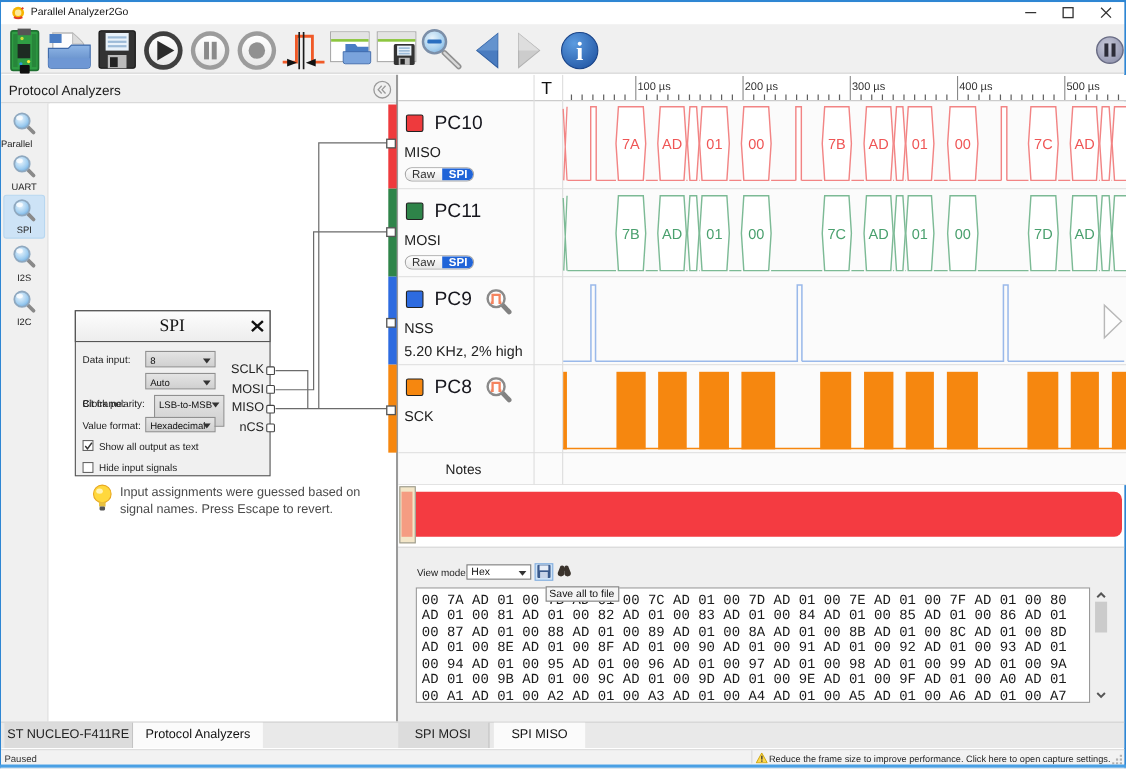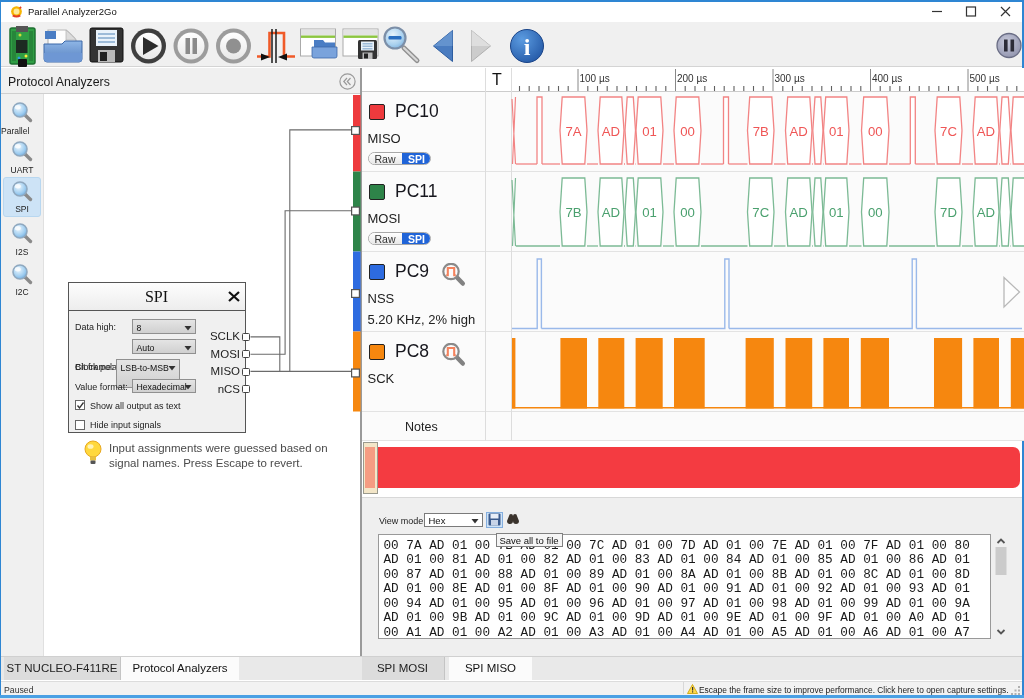--- a/index.html
+++ b/index.html
@@ -137,21 +137,21 @@
       <radialGradient id="sg1" cx="0.4" cy="0.35" r="0.85">
         <stop offset="0" stop-color="#eaf5fd"></stop>
         <stop offset="0.55" stop-color="#9fcdf0"></stop>
         <stop offset="1" stop-color="#5095d2"></stop>
       </radialGradient>
     </defs>
   </svg><div class="abs" style="left:3px;top:177px;width:38px;height:40px;background:#cde3f6;border:1px solid #b8d7f0;border-radius:3px"></div><svg width="22" height="22" viewBox="0 0 22 22" style="position:absolute;left:11px;top:100.7px" xmlns="http://www.w3.org/2000/svg">
     <line x1="14" y1="14" x2="19.5" y2="19.5" stroke="#8a8a8a" stroke-width="3.4" stroke-linecap="round"></line>
     <circle cx="9" cy="9" r="7" fill="url(#sg1)" stroke="#8fa8bf" stroke-width="1.6"></circle>
     <ellipse cx="6.8" cy="6.2" rx="3" ry="2.2" fill="#ffffff" opacity="0.75"></ellipse>
-  </svg><div class="abs" style="left:1px;top:126px;width:62px;text-align:left;font-size:8.5px;color:#222">Parallel</div><svg width="22" height="22" viewBox="0 0 22 22" style="position:absolute;left:11px;top:140.4px" xmlns="http://www.w3.org/2000/svg">
+  </svg><div class="abs" style="left:1px;top:126px;width:28px;text-align:right;font-size:8.5px;color:#222">Parallel</div><svg width="22" height="22" viewBox="0 0 22 22" style="position:absolute;left:11px;top:140.4px" xmlns="http://www.w3.org/2000/svg">
     <line x1="14" y1="14" x2="19.5" y2="19.5" stroke="#8a8a8a" stroke-width="3.4" stroke-linecap="round"></line>
     <circle cx="9" cy="9" r="7" fill="url(#sg1)" stroke="#8fa8bf" stroke-width="1.6"></circle>
     <ellipse cx="6.8" cy="6.2" rx="3" ry="2.2" fill="#ffffff" opacity="0.75"></ellipse>
   </svg><div class="abs" style="left:1px;top:164.7px;width:42px;text-align:center;font-size:8.5px;color:#222">UART</div><svg width="22" height="22" viewBox="0 0 22 22" style="position:absolute;left:11px;top:180.2px" xmlns="http://www.w3.org/2000/svg">
     <line x1="14" y1="14" x2="19.5" y2="19.5" stroke="#8a8a8a" stroke-width="3.4" stroke-linecap="round"></line>
     <circle cx="9" cy="9" r="7" fill="url(#sg1)" stroke="#8fa8bf" stroke-width="1.6"></circle>
     <ellipse cx="6.8" cy="6.2" rx="3" ry="2.2" fill="#ffffff" opacity="0.75"></ellipse>
   </svg><div class="abs" style="left:1px;top:203.7px;width:42px;text-align:center;font-size:8.5px;color:#222">SPI</div><svg width="22" height="22" viewBox="0 0 22 22" style="position:absolute;left:11px;top:221.7px" xmlns="http://www.w3.org/2000/svg">
     <line x1="14" y1="14" x2="19.5" y2="19.5" stroke="#8a8a8a" stroke-width="3.4" stroke-linecap="round"></line>
     <circle cx="9" cy="9" r="7" fill="url(#sg1)" stroke="#8fa8bf" stroke-width="1.6"></circle>
@@ -170,25 +170,25 @@
     <rect x="353" y="95" width="7.6" height="76.5" fill="#ee3a3d"></rect>
     <rect x="353" y="171.5" width="7.6" height="80.0" fill="#2e8449"></rect>
     <rect x="353" y="251.5" width="7.6" height="80.0" fill="#2d6be0"></rect>
     <rect x="353" y="331.5" width="7.6" height="80.0" fill="#f6870f"></rect>
     <rect x="351.6" y="126.6" width="7.8" height="7.8" fill="#ffffff" stroke="#555" stroke-width="1.2"></rect>
     <rect x="351.6" y="207.1" width="7.8" height="7.8" fill="#ffffff" stroke="#555" stroke-width="1.2"></rect>
     <rect x="351.6" y="289.6" width="7.8" height="7.8" fill="#ffffff" stroke="#555" stroke-width="1.2"></rect>
     <rect x="351.6" y="369.1" width="7.8" height="7.8" fill="#ffffff" stroke="#555" stroke-width="1.2"></rect>
   </svg><div class="abs" style="left:67.5px;top:281.5px;width:178px;height:151px;background:#f0f0f0;border:1px solid #555"></div><div class="abs" style="left:67.5px;top:281.5px;width:178px;height:29px;background:linear-gradient(#fdfdfd,#ededed);border:1px solid #555;border-bottom:1px solid #555"></div><div class="abs" style="left:67.5px;top:288px;width:178px;text-align:center;font-family:'Liberation Serif',serif;font-size:16px;color:#111">SPI</div><svg class="abs" style="left:227px;top:291px" width="15" height="12" viewBox="0 0 15 12" xmlns="http://www.w3.org/2000/svg">
     <path d="M2,1 l10,9 M12,1 l-10,9" stroke="#111" stroke-width="2.2"></path>
-  </svg><div class="abs" style="left:75px;top:322.2px;font-size:9px;color:#222">Data high:</div><div class="abs" style="left:132px;top:319.2px;width:64px;height:14.5px;background:linear-gradient(#e4e4e4,#d0d0d0);border:1px solid #909090;font-size:8.7px;color:#111;padding:2.5px 0 0 3.5px">8<svg style="position:absolute;right:3px;top:4.5px" width="8" height="6" viewBox="0 0 8 6">
+  </svg><div class="abs" style="left:75px;top:322.2px;font-size:9px;color:#222">Data input:</div><div class="abs" style="left:132px;top:319.2px;width:64px;height:14.5px;background:linear-gradient(#e4e4e4,#d0d0d0);border:1px solid #909090;font-size:8.7px;color:#111;padding:2.5px 0 0 3.5px">8<svg style="position:absolute;right:3px;top:4.5px" width="8" height="6" viewBox="0 0 8 6">
       <path d="M0.5,1 L7.5,1 L4,5.5 Z" fill="#333"></path>
     </svg></div><div class="abs" style="left:75px;top:362px;font-size:9px;color:#222">Clock polarity:</div><div class="abs" style="left:132px;top:339px;width:64px;height:14.5px;background:linear-gradient(#e4e4e4,#d0d0d0);border:1px solid #909090;font-size:8.7px;color:#111;padding:2.5px 0 0 3.5px">Auto<svg style="position:absolute;right:3px;top:4.5px" width="8" height="6" viewBox="0 0 8 6">
       <path d="M0.5,1 L7.5,1 L4,5.5 Z" fill="#333"></path>
-    </svg></div><div class="abs" style="left:75px;top:362px;font-size:9px;color:#222">Bit frame:</div><div class="abs" style="left:116px;top:359px;width:64px;height:29px;background:linear-gradient(#e4e4e4,#d0d0d0);border:1px solid #909090;font-size:8.7px;color:#111;padding:2.5px 0 0 3.5px">LSB-to-MSB<svg style="position:absolute;right:3px;top:4.5px" width="8" height="6" viewBox="0 0 8 6">
+    </svg></div><div class="abs" style="left:75px;top:362px;font-size:9px;color:#222">Bit frame:</div><div class="abs" style="left:140px;top:359px;width:64px;height:29px;background:linear-gradient(#e4e4e4,#d0d0d0);border:1px solid #909090;font-size:8.7px;color:#111;padding:2.5px 0 0 3.5px">LSB-to-MSB<svg style="position:absolute;right:3px;top:4.5px" width="8" height="6" viewBox="0 0 8 6">
       <path d="M0.5,1 L7.5,1 L4,5.5 Z" fill="#333"></path>
     </svg></div><div class="abs" style="left:75px;top:381.6px;font-size:9px;color:#222">Value format:</div><div class="abs" style="left:132px;top:378.6px;width:64px;height:14.5px;background:linear-gradient(#e4e4e4,#d0d0d0);border:1px solid #909090;font-size:8.7px;color:#111;padding:2.5px 0 0 3.5px">Hexadecimal<svg style="position:absolute;right:3px;top:4.5px" width="8" height="6" viewBox="0 0 8 6">
       <path d="M0.5,1 L7.5,1 L4,5.5 Z" fill="#333"></path>
     </svg></div><div class="abs" style="left:75px;top:400px;width:10px;height:10px;background:#fff;border:1px solid #666"></div><svg class="abs" style="left:76px;top:401px" width="9" height="9" viewBox="0 0 9 9">
     <path d="M1.5,4.5 L3.5,7 L7.5,1.5" fill="none" stroke="#333" stroke-width="1.3"></path>
   </svg><div class="abs" style="left:90px;top:400.5px;font-size:9px;color:#222">Show all output as text</div><div class="abs" style="left:75px;top:419.5px;width:10px;height:10px;background:#fff;border:1px solid #666"></div><div class="abs" style="left:90px;top:420px;font-size:9px;color:#222">Hide input signals</div><div class="abs" style="left:160px;top:330.4px;width:80px;text-align:right;font-size:11.5px;color:#222">SCLK</div><div class="abs" style="left:241.5px;top:332.9px;width:8px;height:8px;background:#fff;border:1.3px solid #444;border-radius:1.5px"></div><div class="abs" style="left:160px;top:347.8px;width:80px;text-align:right;font-size:11.5px;color:#222">MOSI</div><div class="abs" style="left:241.5px;top:350.3px;width:8px;height:8px;background:#fff;border:1.3px solid #444;border-radius:1.5px"></div><div class="abs" style="left:160px;top:365.2px;width:80px;text-align:right;font-size:11.5px;color:#222">MISO</div><div class="abs" style="left:241.5px;top:367.7px;width:8px;height:8px;background:#fff;border:1.3px solid #444;border-radius:1.5px"></div><div class="abs" style="left:160px;top:382.5px;width:80px;text-align:right;font-size:11.5px;color:#222">nCS</div><div class="abs" style="left:241.5px;top:385px;width:8px;height:8px;background:#fff;border:1.3px solid #444;border-radius:1.5px"></div><svg class="abs" style="left:84px;top:440px" width="18" height="27" viewBox="0 0 18 27" xmlns="http://www.w3.org/2000/svg">
     <circle cx="9" cy="9" r="8" fill="#ffd83d" stroke="#e8a820" stroke-width="1"></circle>
     <ellipse cx="6.5" cy="6.5" rx="3" ry="2.3" fill="#fff3b8"></ellipse>
     <rect x="6" y="16.5" width="6" height="4" fill="#e8c040"></rect>
     <rect x="6.5" y="20.5" width="5" height="3.5" rx="1" fill="#555"></rect>
@@ -393,20 +393,20 @@
 AD 01 00 9B AD 01 00 9C AD 01 00 9D AD 01 00 9E AD 01 00 9F AD 01 00 A0 AD 01
 00 A1 AD 01 00 A2 AD 01 00 A3 AD 01 00 A4 AD 01 00 A5 AD 01 00 A6 AD 01 00 A7</div>
   </div><div class="abs" style="left:995px;top:536px;width:12px;height:101px"><svg width="12" height="101" viewBox="0 0 12 101" xmlns="http://www.w3.org/2000/svg">
       <path d="M2.5,7 L6,3.5 L9.5,7" fill="none" stroke="#555" stroke-width="1.8"></path>
       <rect x="0.5" y="11" width="11" height="28" fill="#cbcbcb"></rect>
       <path d="M2.5,94 L6,97.5 L9.5,94" fill="none" stroke="#555" stroke-width="1.8"></path>
     </svg></div><div class="abs" style="left:495.5px;top:532.5px;width:67px;height:14px;background:#f5f5f5;border:1px solid #808080;font-size:9.5px;color:#111;text-align:center;padding-top:1px;z-index:5">Save all to file</div><div class="abs" style="left:1px;top:656px;width:1021px;height:24px;background:#e9e9e9;border-top:1px solid #d0d0d0"></div><div class="abs" style="left:4px;top:656.5px;width:117px;height:23.5px;background:#dcdcdc;border-right:1px solid #c4c4c4;font-size:11.5px;color:#222;text-align:center;padding-top:5px">ST NUCLEO-F411RE</div><div class="abs" style="left:121px;top:656.5px;width:118px;height:23.5px;background:#fbfbfb;font-size:11.5px;color:#111;text-align:center;padding-top:5px">Protocol Analyzers</div><div class="abs" style="left:361.5px;top:656.5px;width:83px;height:23.5px;background:#dcdcdc;border-right:1px solid #c4c4c4;font-size:11.5px;color:#222;text-align:center;padding-top:5px">SPI MOSI</div><div class="abs" style="left:449px;top:656.5px;width:83px;height:23.5px;background:#fbfbfb;font-size:11.5px;color:#111;text-align:center;padding-top:5px">SPI MISO</div><div class="abs" style="left:1px;top:681px;width:1021px;height:14px;background:#f2f2f2;border-top:1px solid #dcdcdc"></div><div class="abs" style="left:4px;top:685px;font-size:8.7px;color:#333">Paused</div><div class="abs" style="left:683px;top:682px;width:1px;height:12px;background:#d8d8d8"></div><svg class="abs" style="left:687px;top:684px" width="11" height="10" viewBox="0 0 11 10" xmlns="http://www.w3.org/2000/svg">
     <path d="M5.5,0.5 L10.5,9.5 L0.5,9.5 Z" fill="#ffd84d" stroke="#c8a000" stroke-width="0.8"></path>
     <rect x="5" y="3" width="1.2" height="3.5" fill="#333"></rect>
     <rect x="5" y="7.3" width="1.2" height="1.2" fill="#333"></rect>
-  </svg><div class="abs" style="left:699px;top:685px;font-size:8.4px;color:#222">Escape the frame size to improve performance. Click here to open capture settings.</div><svg class="abs" style="left:1011px;top:686px" width="10" height="9" viewBox="0 0 10 9" xmlns="http://www.w3.org/2000/svg">
+  </svg><div class="abs" style="left:699px;top:685px;font-size:8.4px;color:#222">Reduce the frame size to improve performance. Click here to open capture settings.</div><svg class="abs" style="left:1011px;top:686px" width="10" height="9" viewBox="0 0 10 9" xmlns="http://www.w3.org/2000/svg">
     <g fill="#b0b0b0">
       <rect x="7" y="0" width="2" height="2"></rect>
       <rect x="7" y="3.5" width="2" height="2"></rect>
       <rect x="7" y="7" width="2" height="2"></rect>
       <rect x="3.5" y="3.5" width="2" height="2"></rect>
       <rect x="3.5" y="7" width="2" height="2"></rect>
       <rect x="0" y="7" width="2" height="2"></rect>
     </g>
   </svg><div class="abs" style="left:0;top:694.5px;width:1024px;height:3px;background:#4aa0e4"></div><div class="abs" style="left:0;top:697.5px;width:1024px;height:1.5px;background:#dde6ee"></div></body></html>

